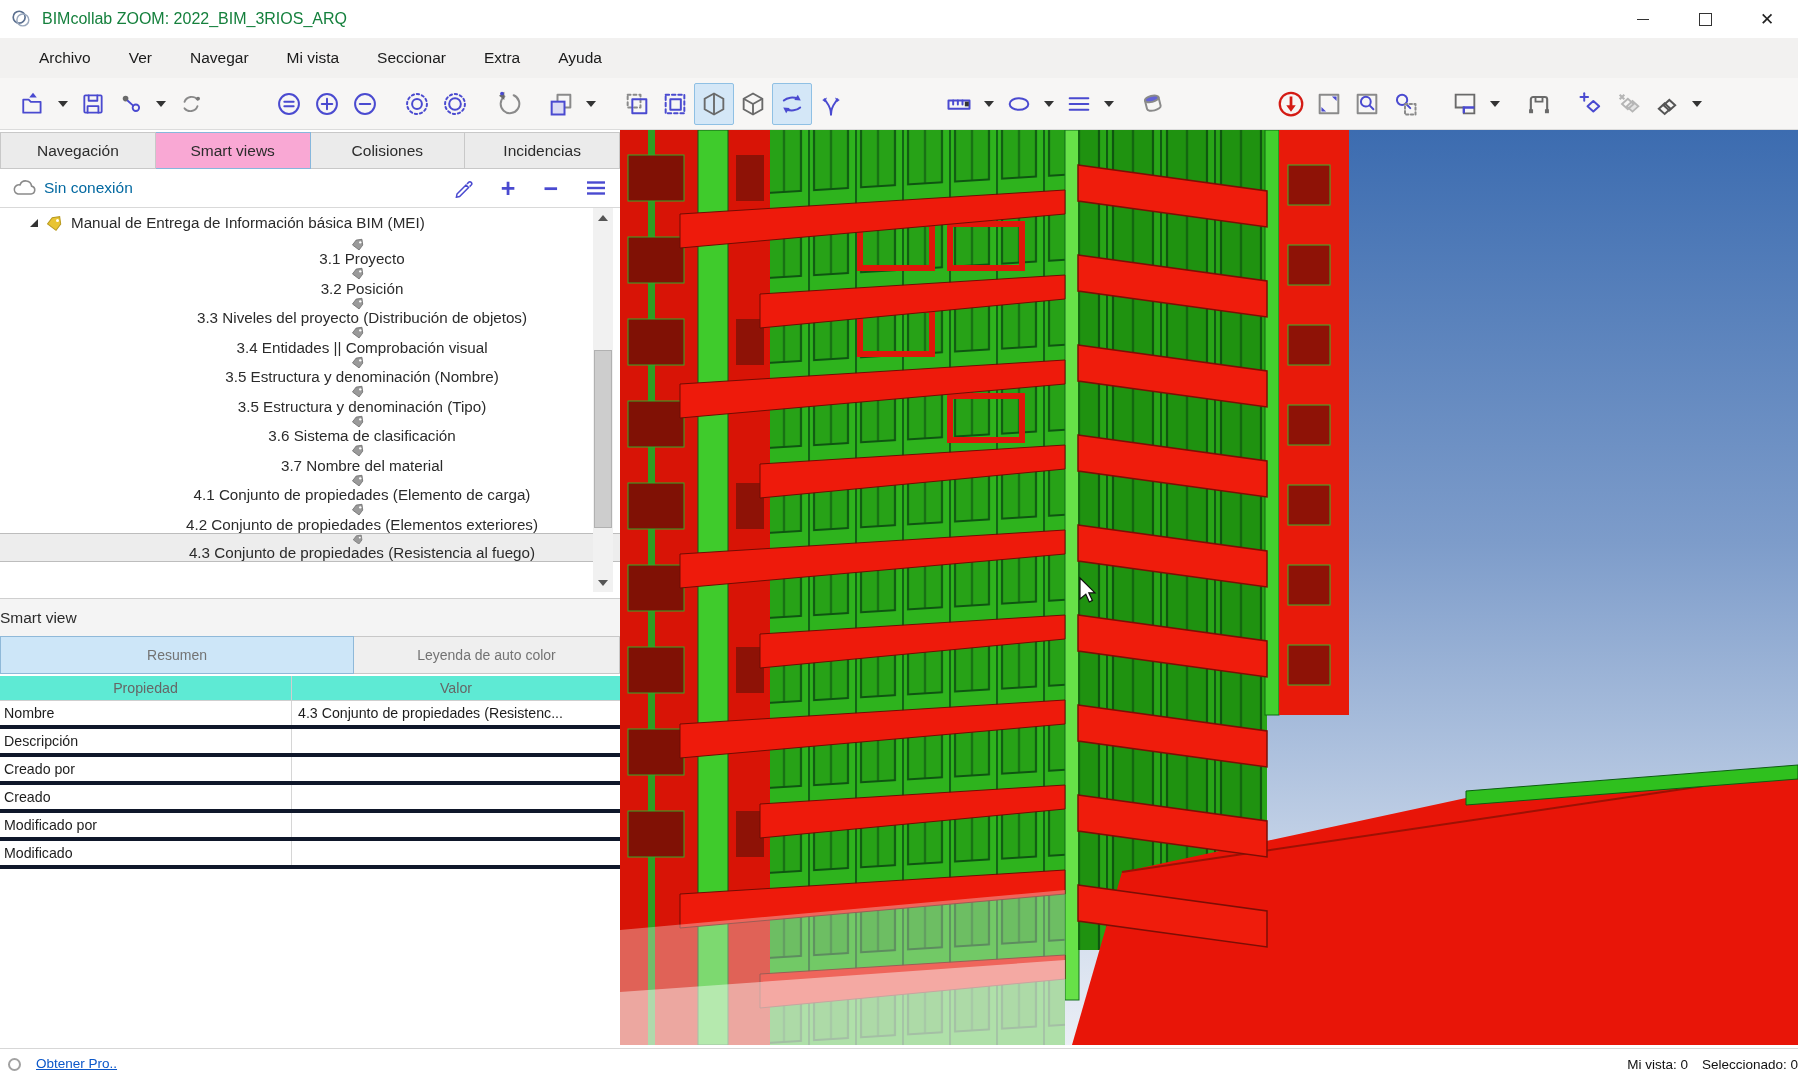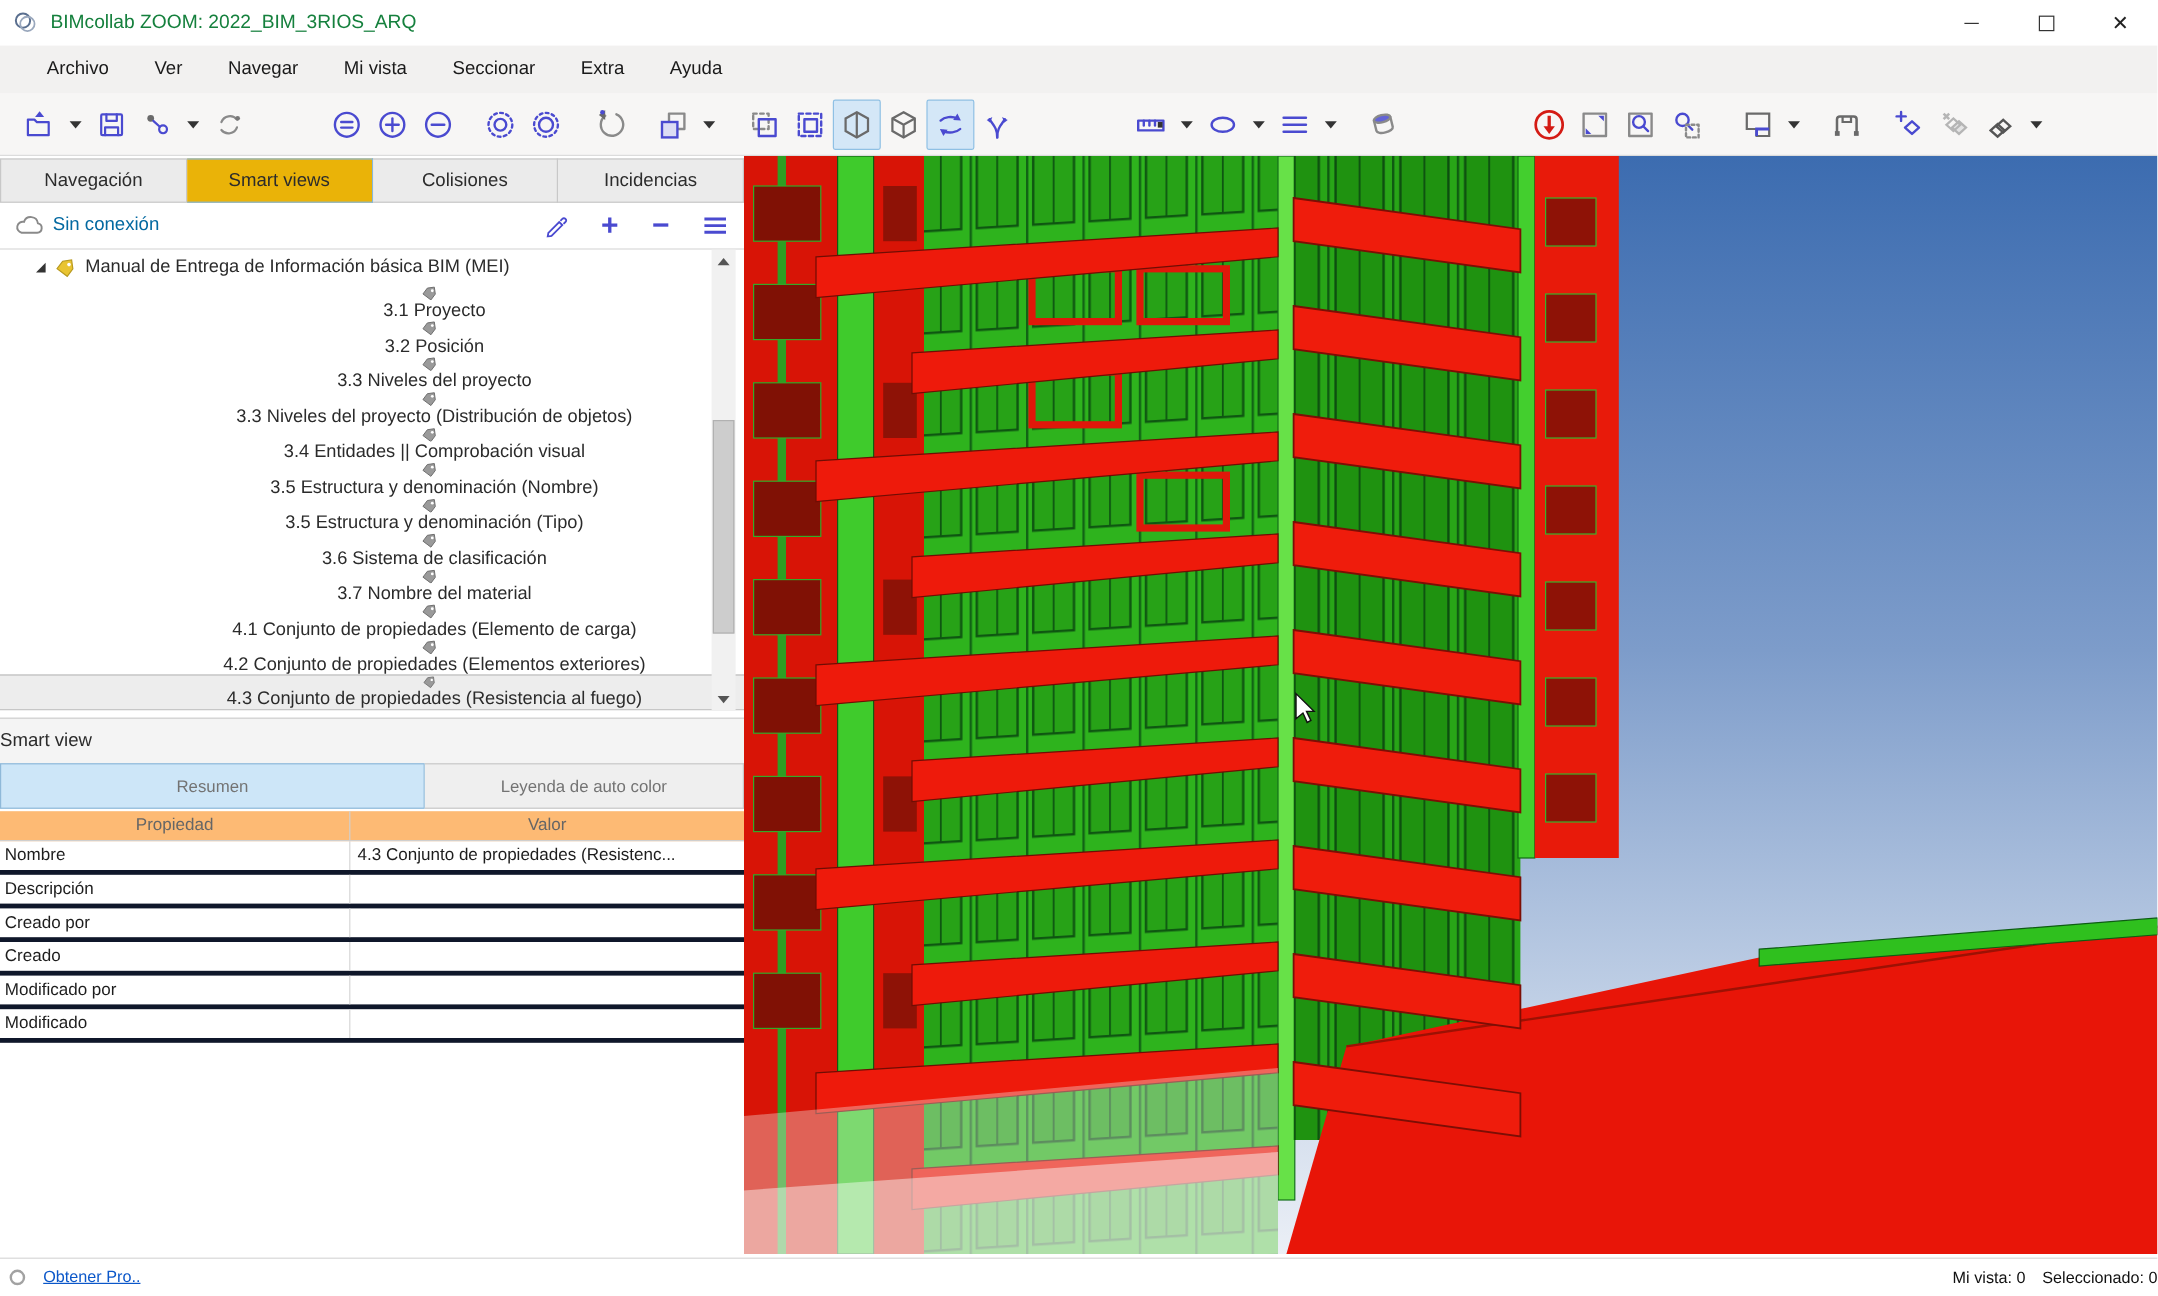--- a/index.html
+++ b/index.html
@@ -26,21 +26,21 @@
   .caret{width:0;height:0;border-left:5px solid transparent;border-right:5px solid transparent;
          border-top:6px solid #333;margin:0 6px;flex:0 0 auto;}
   .gap14{margin-left:14px;}.gap22{margin-left:22px;}.gap60{margin-left:60px;}
   .gap90{margin-left:90px;}.gap100{margin-left:100px;}.gap16{margin-left:16px;}
   
   .leftpanel{position:absolute;left:0;top:130px;width:620px;height:918px;background:#fff;}
   .ptabs{position:absolute;left:0;top:2px;width:620px;height:37px;display:flex;background:#f0f0f0;}
   .ptab{flex:1;display:flex;align-items:center;justify-content:center;font-size:15.5px;color:#2c2c2c;
         background:#ebebeb;border:1px solid #c8c8c8;border-left:none;box-sizing:border-box;}
   .ptab:first-child{border-left:1px solid #c8c8c8;}
-  .ptab.active{background:#eab308;border-color:#86b7dc;}
+  .ptab.active{background:#f9a8d4;border-color:#86b7dc;}
   .connrow{position:absolute;left:0;top:39px;width:620px;height:39px;display:flex;align-items:center;
            border-bottom:1px solid #d9d9d9;box-sizing:border-box;}
   .connlabel{margin-left:44px;font-size:15.5px;color:#0369a1;}
   .connicons{position:absolute;right:14px;display:flex;align-items:center;gap:28px;}
   .bigplus{color:#4a4ad0;font-size:25px;font-weight:bold;line-height:20px;}
   
   .tree{position:absolute;left:0;top:78px;width:620px;height:384px;overflow:hidden;}
   .trow{height:29.5px;display:flex;align-items:center;font-size:15.2px;color:#2b2b2b;white-space:nowrap;}
   .trow .lbl{margin-left:9px;}
   .indent-root{padding-left:30px;}
@@ -58,21 +58,21 @@
   
   .svlabelrow{position:absolute;left:0;top:468px;width:620px;height:38px;background:#f4f4f4;
               border-top:1px solid #cfcfcf;display:flex;align-items:center;box-sizing:border-box;}
   .svlabel{margin-left:0;font-size:15.5px;color:#2b2b2b;text-align:center;}
   .svtabs{position:absolute;left:0;top:506px;width:620px;height:38px;display:flex;}
   .svtab{display:flex;align-items:center;justify-content:center;font-size:14px;color:#737373;
          background:#efefef;border:1px solid #c8c8c8;box-sizing:border-box;}
   .svtab.active{background:#cde6f8;border-color:#8fb9d9;}
   .svtab.w1{width:354px;} .svtab.w2{width:266px;border-left:none;}
   .proptable{position:absolute;left:0;top:546px;width:620px;font-size:14.2px;}
-  .phead{display:flex;height:24px;line-height:24px;color:#666;background:#fdba74;border-bottom:1px solid #cfcfcf;}
+  .phead{display:flex;height:24px;line-height:24px;color:#666;background:#5eead4;border-bottom:1px solid #cfcfcf;}
   .pcol1{width:292px;text-align:center;border-right:1px solid #cfcfcf;box-sizing:border-box;}
   .pcol2{flex:1;text-align:center;}
   .prow{display:flex;height:24px;line-height:24px;border-bottom:4px solid #0f172a;}
   .prow .c1{width:292px;padding-left:4px;border-right:1px solid #d6d6d6;box-sizing:border-box;color:#1d1d1d;}
   .prow .c2{flex:1;padding-left:6px;color:#1d1d1d;white-space:nowrap;overflow:hidden;}
   
   .viewport{position:absolute;left:620px;top:130px;width:1178px;height:915px;}
   
   .statusbar{position:absolute;left:0;top:1048px;width:1798px;height:32px;background:#fff;
              border-top:1px solid #d7d7d7;box-sizing:border-box;}
@@ -377,27 +377,20 @@
           <circle cx="11.5" cy="5.5" r="1.5" fill="#fff"></circle>
         </svg>
         <span class="lbl">3.1 Proyecto</span>
       </div>
     <div class="trow indent-child">
         <svg width="15" height="15" viewBox="0 0 16 16">
           <path d="M1.5,8 L7,2.5 H14.5 V10 L9,15.5 Z" transform="rotate(-8 8 8)" fill="#9a9a9a" stroke="#6e6e6e" stroke-width="1"></path>
           <circle cx="11.5" cy="5.5" r="1.5" fill="#fff"></circle>
         </svg>
         <span class="lbl">3.2 Posición</span>
-      </div>
-    <div class="trow indent-child">
-        <svg width="15" height="15" viewBox="0 0 16 16">
-          <path d="M1.5,8 L7,2.5 H14.5 V10 L9,15.5 Z" transform="rotate(-8 8 8)" fill="#9a9a9a" stroke="#6e6e6e" stroke-width="1"></path>
-          <circle cx="11.5" cy="5.5" r="1.5" fill="#fff"></circle>
-        </svg>
-        <span class="lbl">3.3 Niveles del proyecto</span>
       </div>
     <div class="trow indent-child">
         <svg width="15" height="15" viewBox="0 0 16 16">
           <path d="M1.5,8 L7,2.5 H14.5 V10 L9,15.5 Z" transform="rotate(-8 8 8)" fill="#9a9a9a" stroke="#6e6e6e" stroke-width="1"></path>
           <circle cx="11.5" cy="5.5" r="1.5" fill="#fff"></circle>
         </svg>
         <span class="lbl">3.3 Niveles del proyecto (Distribución de objetos)</span>
       </div>
     <div class="trow indent-child">
         <svg width="15" height="15" viewBox="0 0 16 16">

